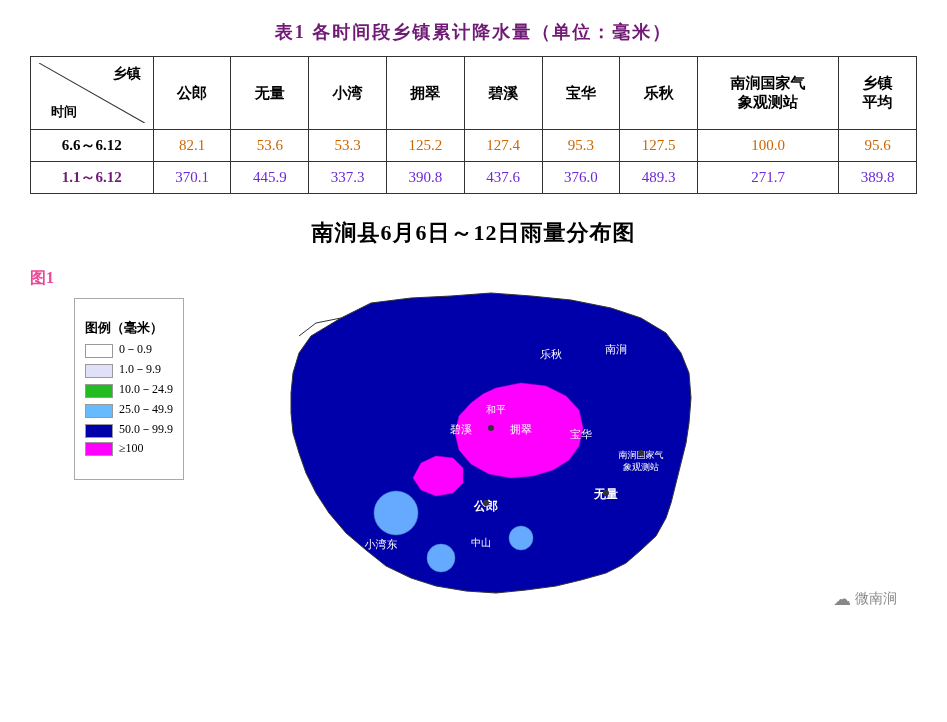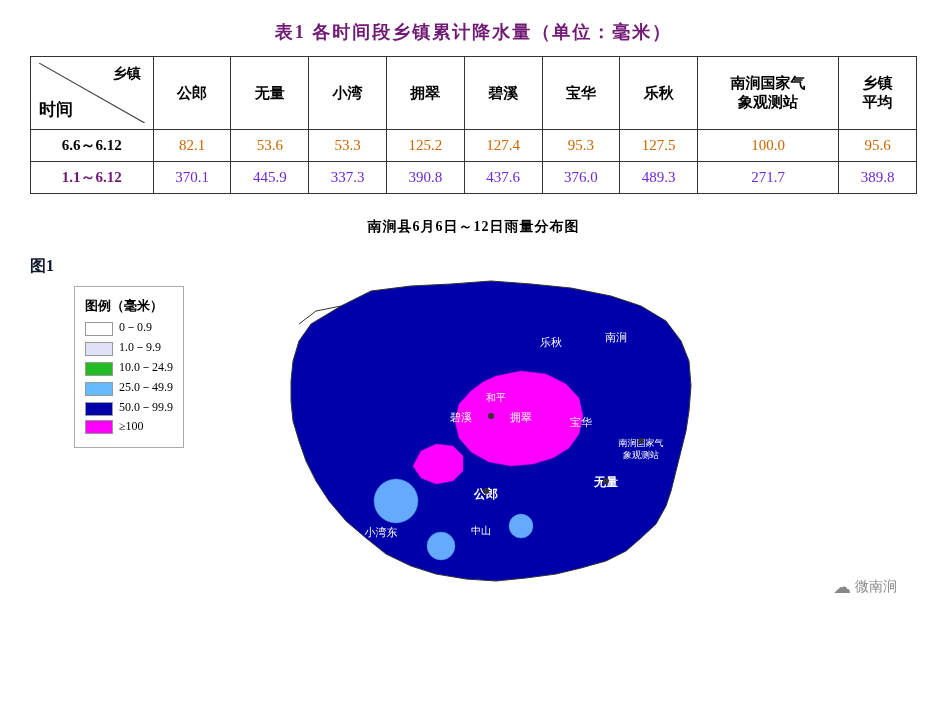--- a/index.html
+++ b/index.html
@@ -61,69 +61,69 @@
     }
     .corner-xiang {
       position: absolute;
       top: 2px;
       right: 4px;
       font-size: 14px;
     }
     .corner-shijian {
       position: absolute;
       bottom: 2px;
-      left: 0;
-      font-size: 17px;
+      left: 12px;
+      font-size: 13px;
     }
     .row-label {
       font-weight: bold;
       font-size: 15px;
     }
     .row-6612 td { color: #cc6600; }
     .row-6612 .row-label { color: #000000; }
     .row-1612 td { color: #6d28d9; }
     .row-1612 .row-label { color: #701a75; font-family: Liberation Serif, serif; }
 
     
     .map-title {
       text-align: center;
-      font-size: 14px;
+      font-size: 22px;
       font-weight: bold;
       color: #000;
       margin-bottom: 10px;
       letter-spacing: 1px;
     }
     .map-section {
       display: flex;
       flex-direction: row;
       align-items: flex-start;
       position: relative;
       margin-top: 10px;
     }
     .figure-label {
       font-size: 16px;
       font-weight: bold;
       margin-right: 10px;
       margin-top: 10px;
       white-space: nowrap;
-      color: #0f172a;
+      color: #ec4899;
     }
     .map-content {
       position: relative;
       flex: 1;
       display: flex;
       justify-content: center;
     }
     .legend-box {
       position: absolute;
       left: 10px;
       top: 40px;
       background: rgba(255,255,255,0.85);
       border: 1px solid #aaa;
-      padding: 10px 10px;
+      padding: 20px 10px;
       font-size: 13px;
       z-index: 10;
     }
     .legend-title {
       font-weight: bold;
       margin-bottom: 4px;
       font-size: 13px;
     }
     .legend-item {
       display: flex;

